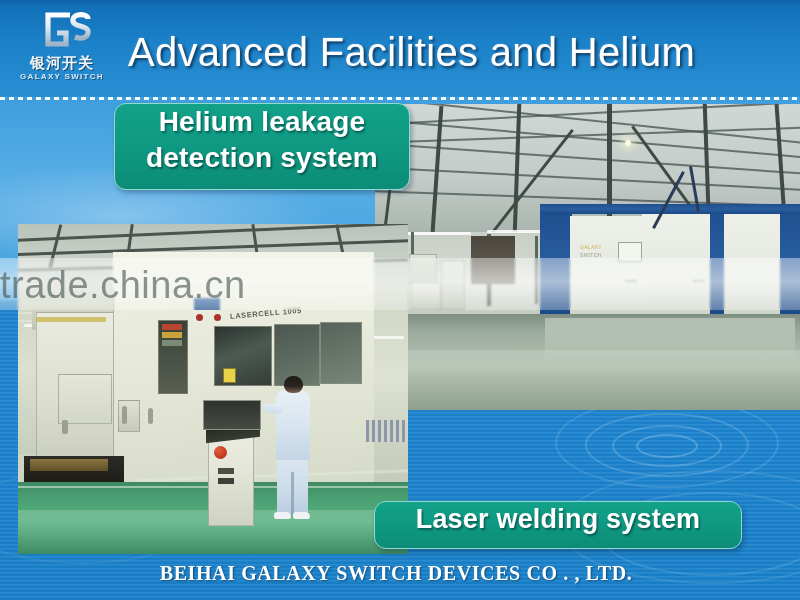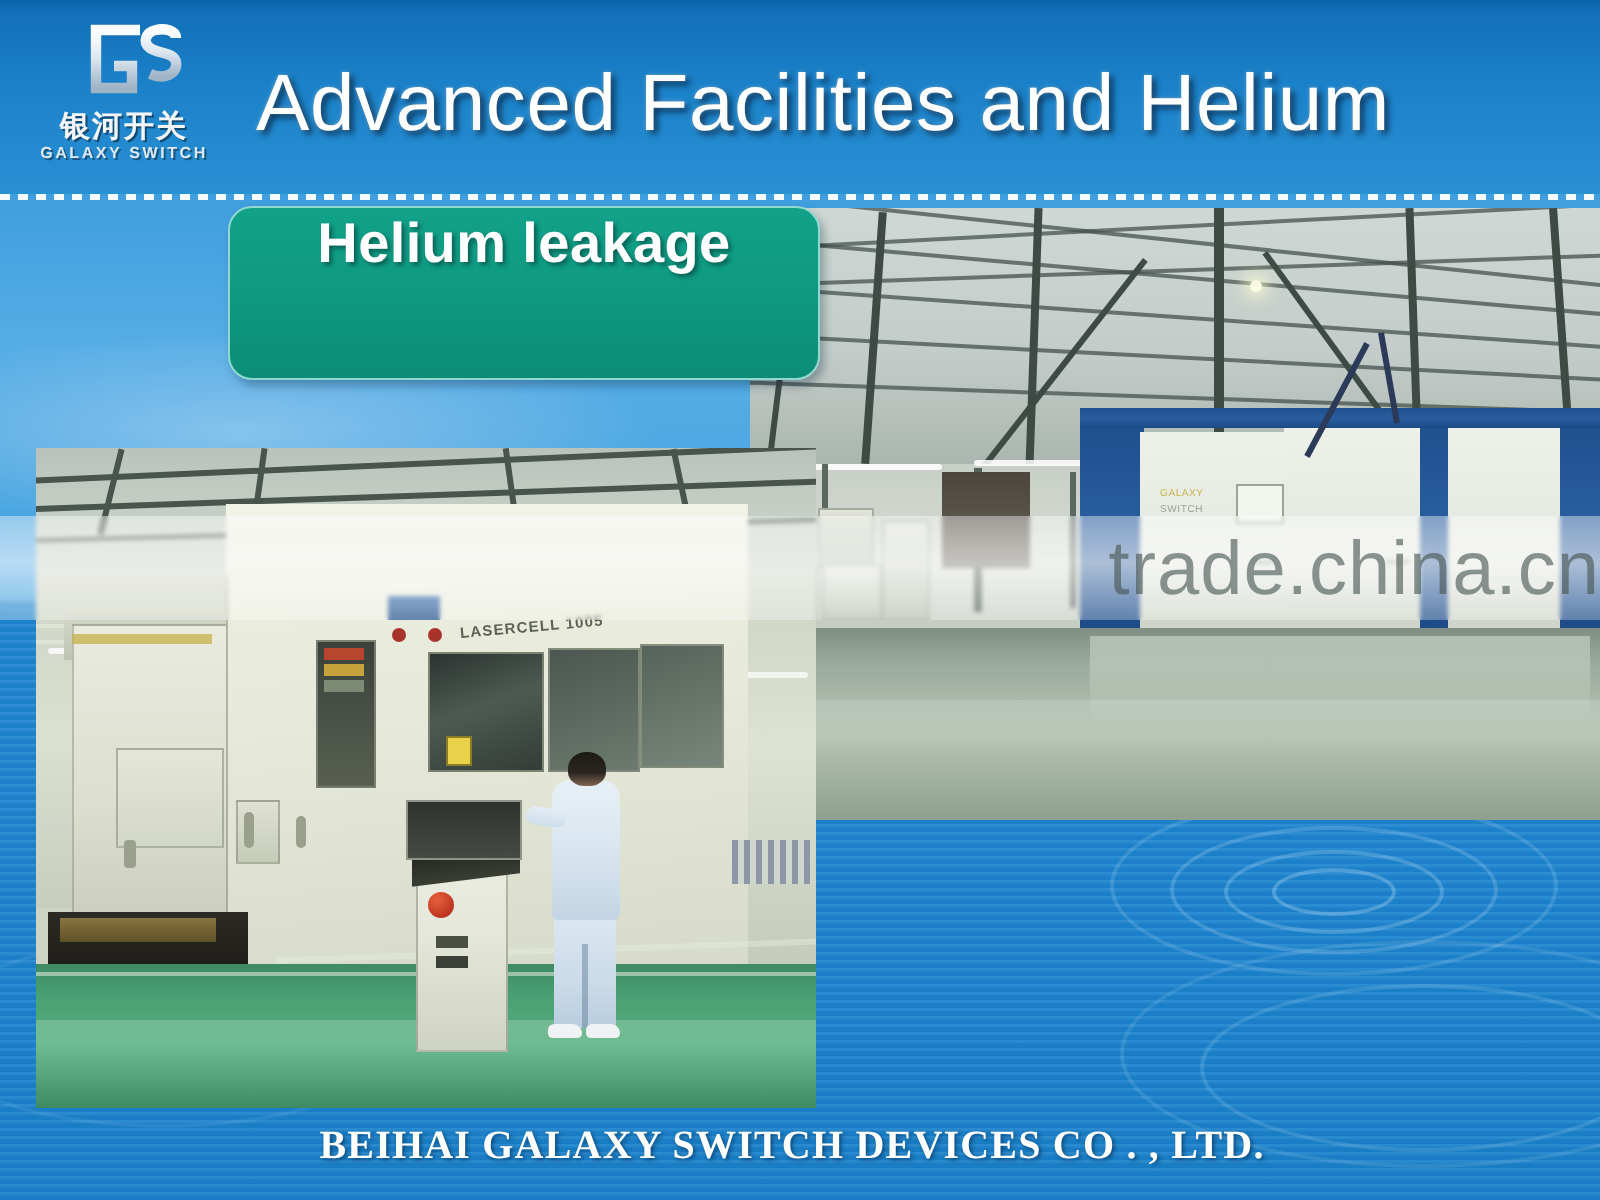--- a/index.html
+++ b/index.html
@@ -172,21 +172,21 @@
   }
 
   
   .wm-band{
     position:absolute;left:0;top:258px;width:800px;height:52px;
     background:linear-gradient(180deg,rgba(255,255,255,.42),rgba(255,255,255,.62) 45%,rgba(255,255,255,.30));
     backdrop-filter:blur(1px);
   }
   .wm-text{
     position:absolute;left:0;top:263px;width:800px;height:44px;
-    text-align:right;
+    text-align:left;
     font-size:38px;line-height:44px;
     color:rgba(70,84,80,.62);
     letter-spacing:.5px;
     font-family:"Liberation Sans",sans-serif;
   }
 
   
   .footer{
     position:absolute;left:0;top:556px;width:800px;height:44px;
   }
@@ -343,23 +343,25 @@
     <div class="pl-worker-head"></div>
     <div class="pl-worker-shoe" style="left:256px;"></div>
     <div class="pl-worker-shoe" style="left:275px;"></div>
 
     <div style="position:absolute;left:348px;top:196px;width:40px;height:22px;background:repeating-linear-gradient(90deg,#8d97a8 0px,#8d97a8 3px,#cfd6cc 3px,#cfd6cc 6px);"></div>
   </div>
 
   <div class="tag tag-helium">
     <div>
       <div>Helium leakage</div>
+      <div>detection system</div>
     </div>
   </div>
 
+  <div class="tag tag-laser">Laser welding system</div>
 
   <div class="wm-band"></div>
   <div class="wm-text">trade.china.cn</div>
 
   <div class="header"></div>
   <div class="header-sep"></div>
 
   <div class="logo">
     <div class="logo-mark">
       <svg width="72" height="44" viewBox="0 0 72 44">

